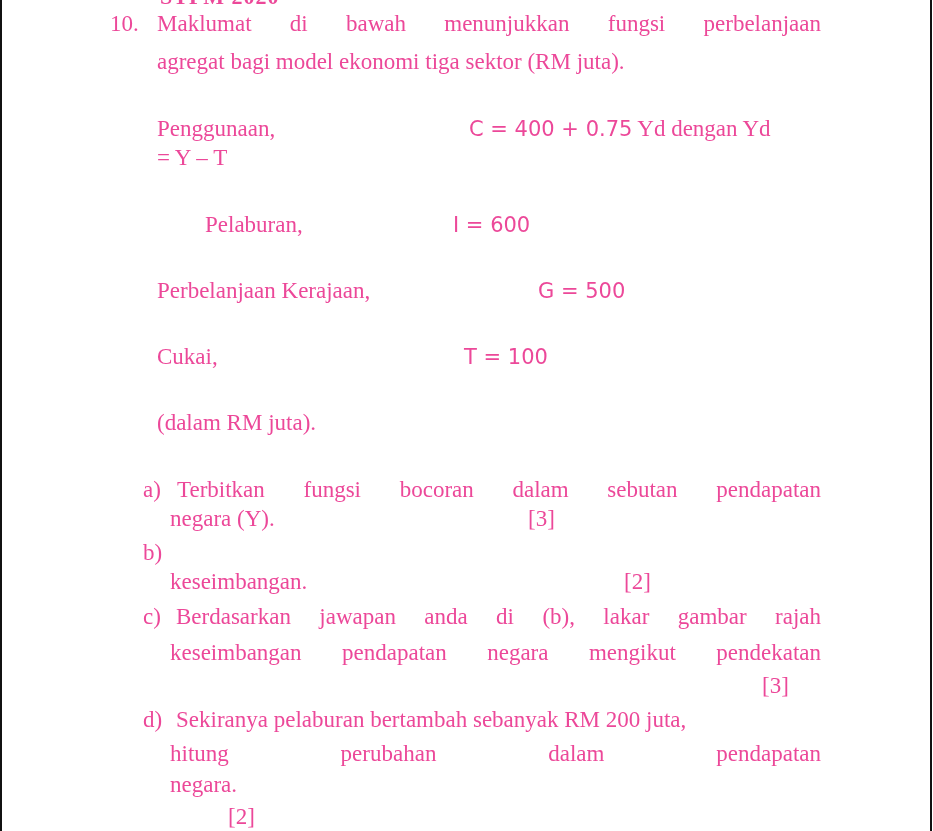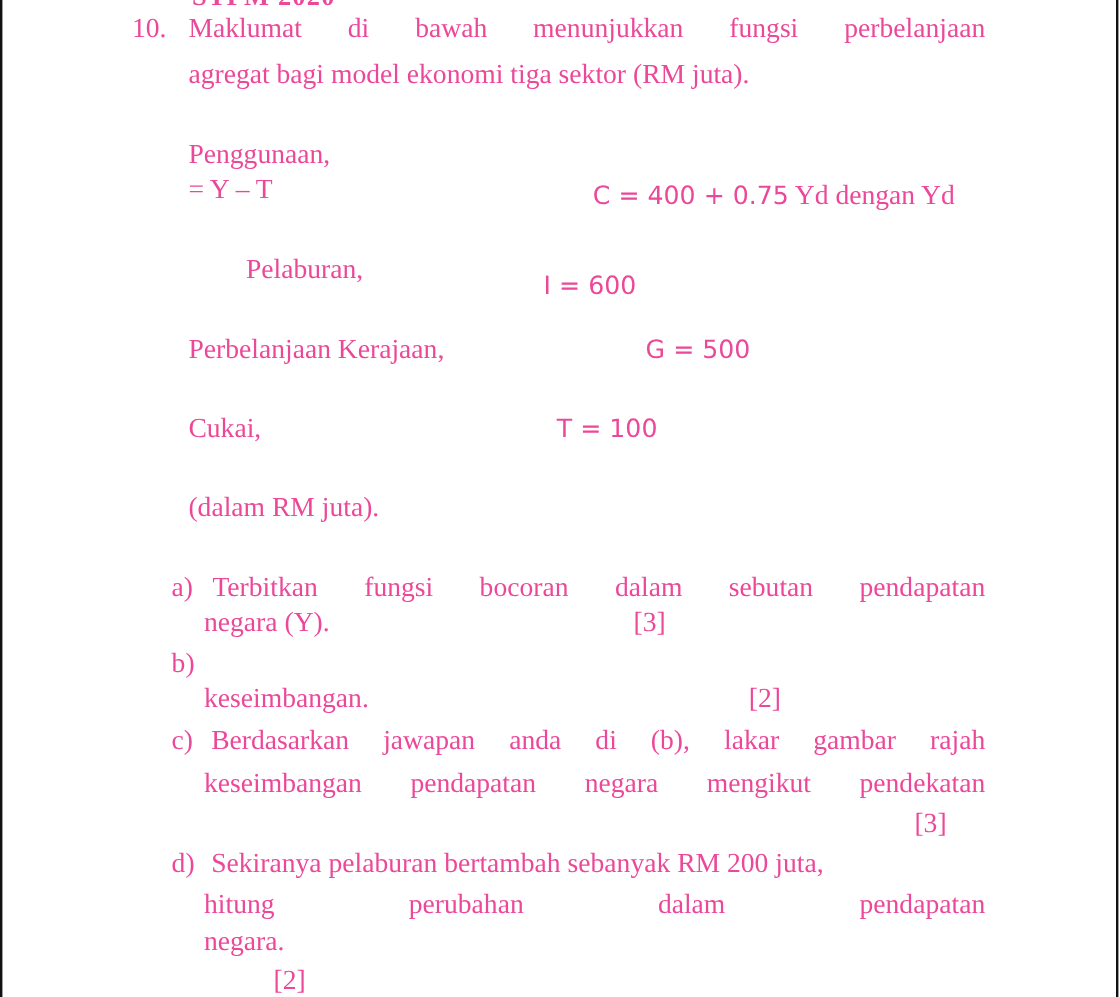--- a/index.html
+++ b/index.html
@@ -26,25 +26,25 @@
   <div class="border-left"></div>
   <div class="border-right"></div>
 
   <div class="header-cut">STPM 2020</div>
 
   <div class="abs" style="left:110px; top:10px;">10.</div>
   <div class="justify" style="left:157px; top:10px; width:664px;">Maklumat di bawah menunjukkan fungsi perbelanjaan</div>
   <div class="abs" style="left:157px; top:48px;">agregat bagi model ekonomi tiga sektor (RM juta).</div>
 
   <div class="abs" style="left:157px; top:115px;">Penggunaan,</div>
-  <div class="abs" style="left:494px; top:115px;margin-top:34px;"><span class="math">C = 400 + 0.75</span><span> Yd dengan Yd</span></div>
+  <div class="abs" style="left:469px; top:115px;"><span class="math">C = 400 + 0.75</span><span> Yd dengan Yd</span></div>
   <div class="abs" style="left:157px; top:144px;">= Y – T</div>
 
   <div class="abs" style="left:157px; top:211px;margin-left:48px;">Pelaburan,</div>
-  <div class="abs math" style="left:453px; top:211px;margin-top:13px;">I = 600</div>
+  <div class="abs math" style="left:453px; top:211px;">I = 600</div>
 
   <div class="abs" style="left:157px; top:277px;">Perbelanjaan Kerajaan,</div>
   <div class="abs math" style="left:538px; top:277px;">G = 500</div>
 
   <div class="abs" style="left:157px; top:343px;">Cukai,</div>
   <div class="abs math" style="left:464px; top:343px;">T = 100</div>
 
   <div class="abs" style="left:157px; top:409px;">(dalam RM juta).</div>
 
   <div class="abs" style="left:143px; top:476px;">a)</div>

